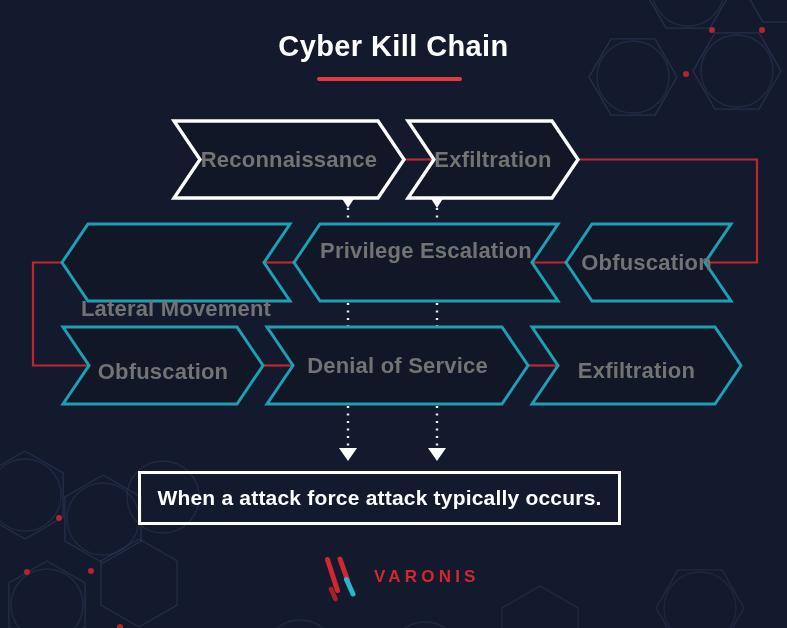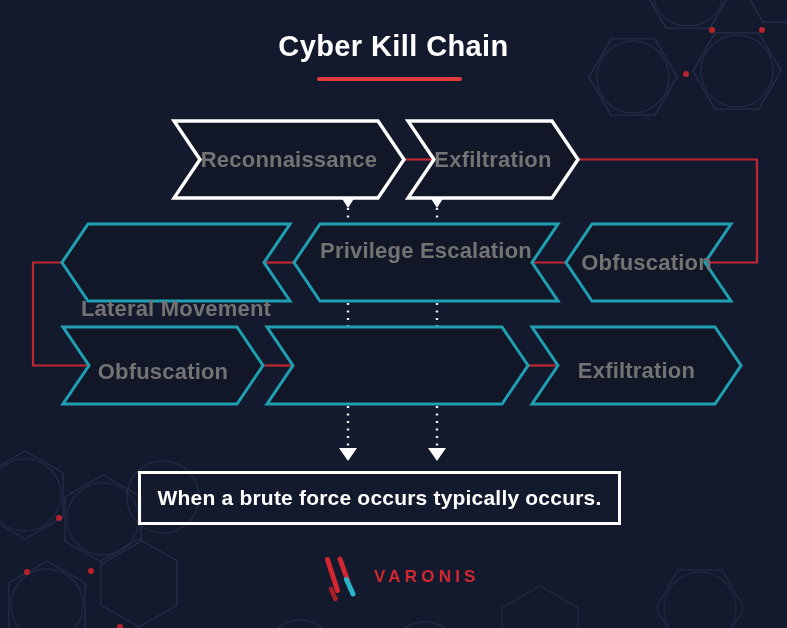--- a/index.html
+++ b/index.html
@@ -130,24 +130,25 @@
 
   <div class="page-title">Cyber Kill Chain</div>
   <div class="title-underline"></div>
 
   <div class="stage-label r1a">Reconnaissance</div>
   <div class="stage-label r1b">Exfiltration</div>
   <div class="stage-label r2a">Lateral Movement</div>
   <div class="stage-label r2b">Privilege Escalation</div>
   <div class="stage-label r2c">Obfuscation</div>
   <div class="stage-label r3a">Obfuscation</div>
+  <div class="stage-label r3b">Denial of Service</div>
   <div class="stage-label r3c">Exfiltration</div>
 
   <div class="callout-box">
-    <span>When a brute force occurs typically occurs.</span>
+    <span>When a attack force attack typically occurs.</span>
   </div>
 
   <div class="logo">
     <svg class="logo-mark" width="36" height="48" viewBox="0 0 36 48">
       <g stroke-linecap="round" fill="none">
         <line x1="5.5" y1="5.5" x2="15.5" y2="36.5" stroke="#d22630" stroke-width="5"></line>
         <line x1="9" y1="35" x2="13.5" y2="45" stroke="#a62028" stroke-width="4.6"></line>
         <line x1="18" y1="5" x2="25.5" y2="26" stroke="#d22630" stroke-width="5"></line>
         <line x1="24.5" y1="25.5" x2="31" y2="40" stroke="#2ab5c8" stroke-width="5"></line>
       </g>

